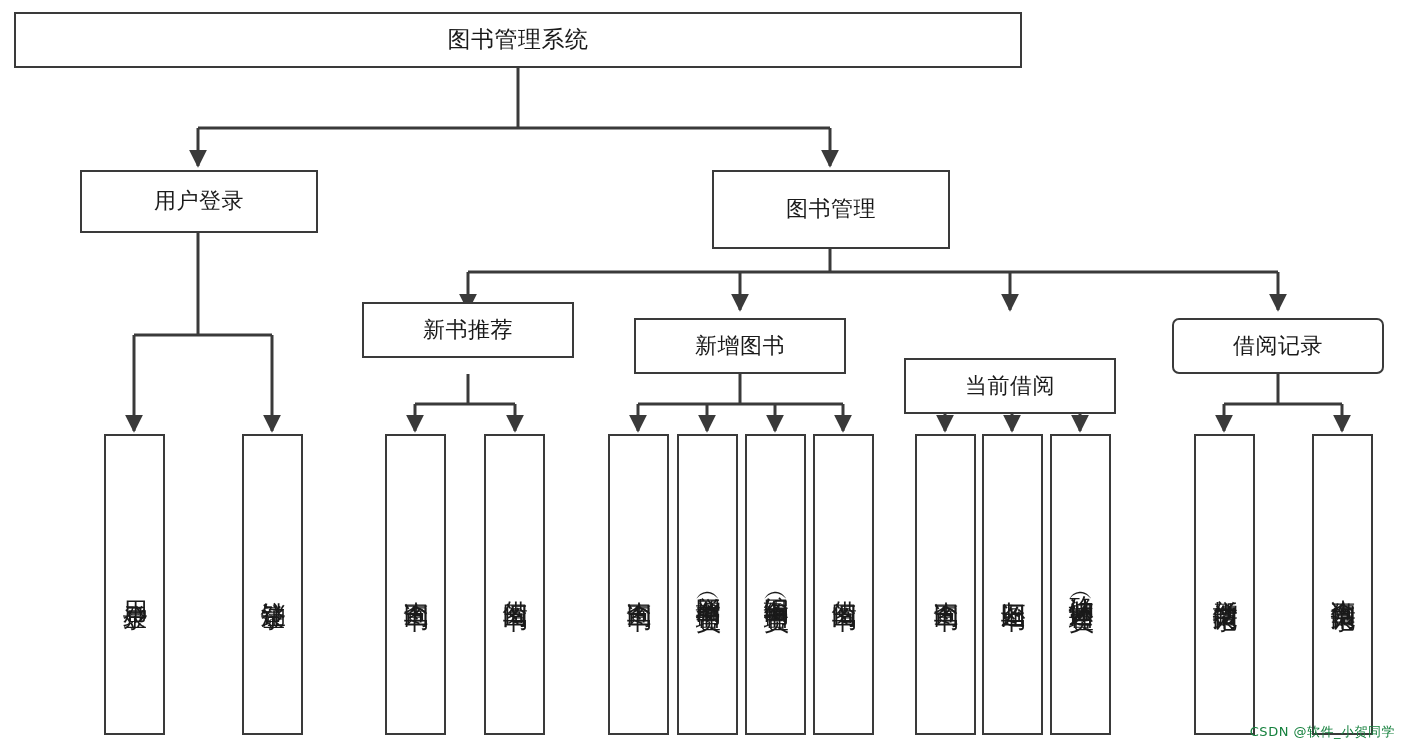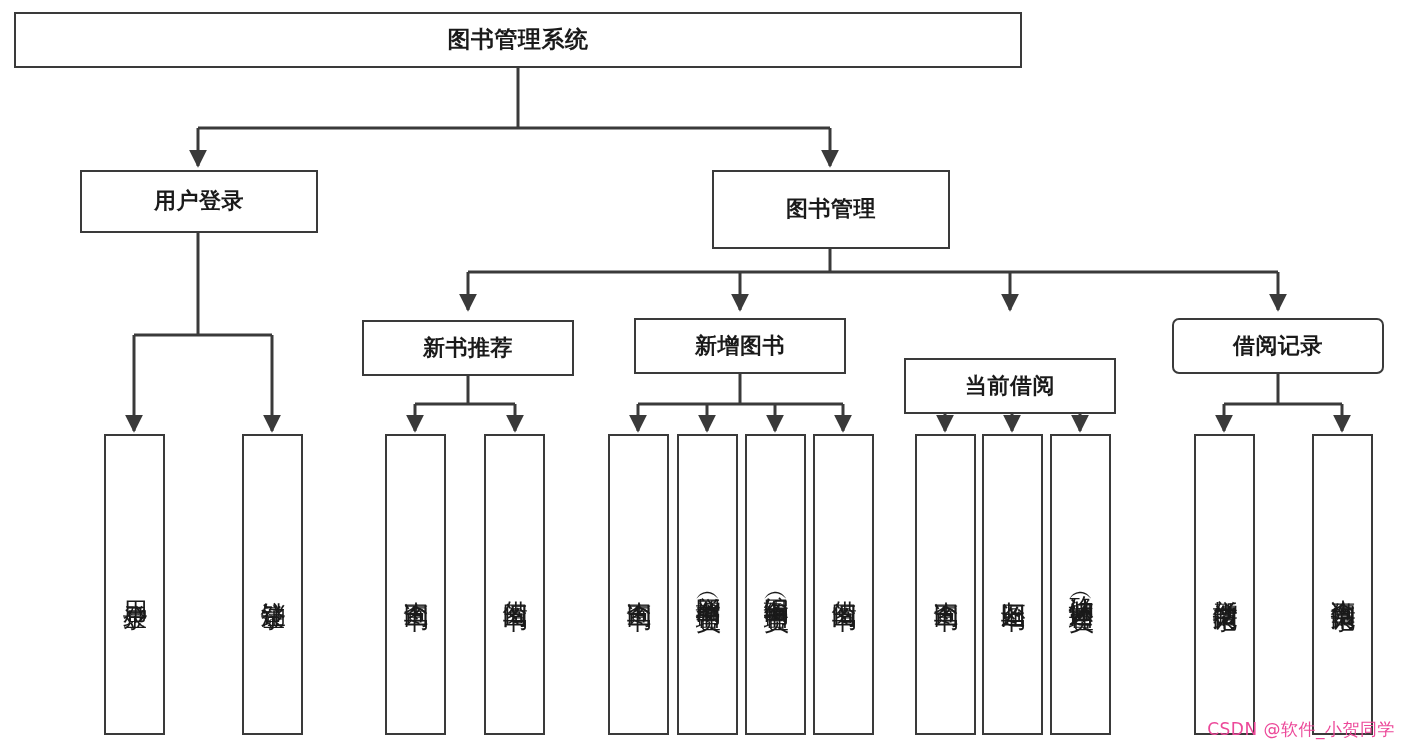--- a/index.html
+++ b/index.html
@@ -37,42 +37,41 @@
   }
   .node-label {
     color: #1a1a1a;
     text-align: center;
     line-height: 1.12;
     white-space: nowrap;
   }
   .node-box.horiz .node-label {
     font-size: 22px;
     letter-spacing: 0.5px;
-    font-weight: bold;
   }
   .node-box.root .node-label {
     font-size: 23px;
   }
   .node-box.vert {
     align-items: center;
     justify-content: center;
   }
   .node-box.vert .node-label {
     writing-mode: vertical-rl;
     text-orientation: upright;
     font-size: 25px;
     line-height: 1.06;
     letter-spacing: 2px;
   }
   #watermark {
     position: absolute;
     right: 10px;
     bottom: 6px;
-    font-size: 17px;
-    color: #ec4899;
+    font-size: 13px;
+    color: #15803d;
     letter-spacing: 0.5px;
     white-space: nowrap;
     pointer-events: none;
   }
 </style>
 </head>
 <body>
 
 <div id="diagram-root">
 
@@ -132,21 +131,21 @@
     <span class="node-label">图书管理系统</span>
   </div>
 
   <div class="node-box horiz" style="left:80px; top:170px; width:238px; height:63px;">
     <span class="node-label">用户登录</span>
   </div>
   <div class="node-box horiz" style="left:712px; top:170px; width:238px; height:79px;">
     <span class="node-label">图书管理</span>
   </div>
 
-  <div class="node-box horiz" style="left:362px; top:320px; width:212px; height:56px;">
+  <div class="node-box horiz" style="left:362px; top:302px; width:212px; height:56px;">
     <span class="node-label">新书推荐</span>
   </div>
   <div class="node-box horiz" style="left:634px; top:318px; width:212px; height:56px;">
     <span class="node-label">新增图书</span>
   </div>
   <div class="node-box horiz" style="left:904px; top:318px; width:212px; height:56px;margin-top:40px;">
     <span class="node-label">当前借阅</span>
   </div>
   <div class="node-box horiz" style="left:1172px; top:318px; width:212px; height:56px;border-radius:7px;">
     <span class="node-label">借阅记录</span>

